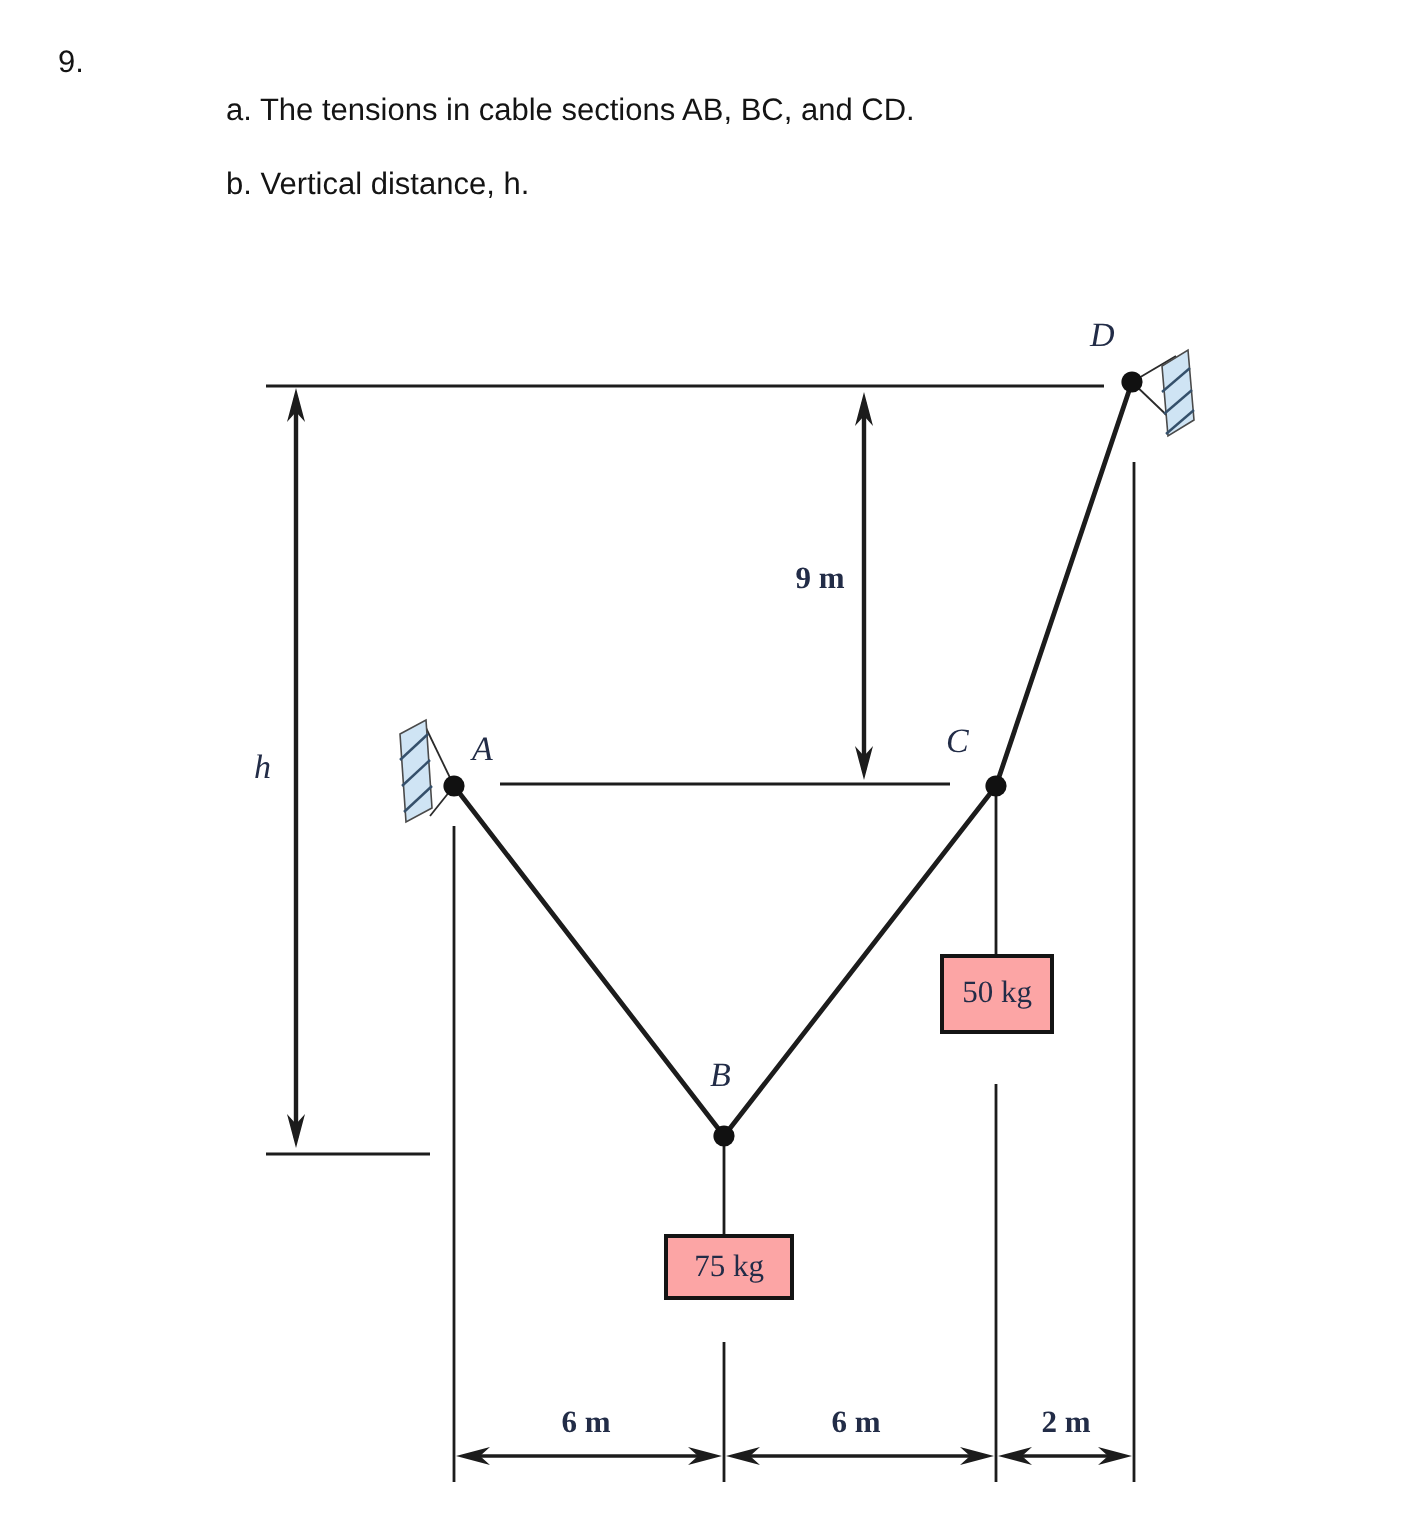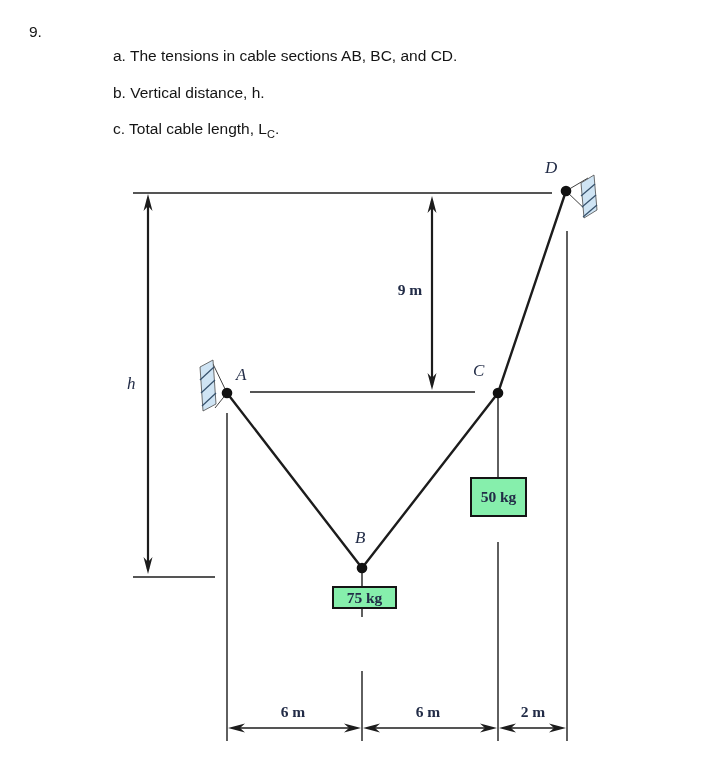--- a/index.html
+++ b/index.html
@@ -37,47 +37,45 @@
     font-size: 15.5px;
     color: #222c47;
     white-space: nowrap;
     transform: translateX(-50%);
     font-weight: bold;
   }
   .wbox {
     position: absolute;
     box-sizing: border-box;
     border: 2px solid #141414;
-    background: #86efac;
+    background: #fca5a5;
     display: flex;
     align-items: center;
     justify-content: center;
     font-family: "Liberation Serif", serif;
     font-size: 15.5px;
     color: #222c47;
-    font-weight: bold;
   }
   .thin { stroke: #1c1c1c; stroke-width: 1.4; fill: none; }
   .mid  { stroke: #1c1c1c; stroke-width: 2.2; fill: none; }
   .dim  { stroke: #1c1c1c; stroke-width: 1.7; fill: none; }
   .cable{ stroke: #1c1c1c; stroke-width: 2.4; fill: none; stroke-linecap: round; }
   .head { fill: #1c1c1c; stroke: none; }
   .pin  { fill: #111111; stroke: none; }
   .hatch{ stroke: #35506b; stroke-width: 1.2; fill: none; }
   .bracket{ stroke: #2a2a2a; stroke-width: 0.9; fill: none; }
 </style>
 </head>
 <body>
 
 <div class="page">
 
   <div class="ptext" style="left:29px; top:23px">9.</div>
   <div class="ptext" style="left:113px; top:84px">b. Vertical distance, h.</div>
   <div class="ptext" style="left:113px; top:47px">a. The tensions in cable sections AB, BC, and CD.</div>
-  <div class="ptext" style="left:113px; top:120px"><span>c. Total cable length, L</span><sub>C</sub><span>.</span></div>
 
   <svg class="fig-svg" width="707" height="766" viewBox="0 0 707 766">
 
     <line class="thin" x1="133" y1="193" x2="552" y2="193"></line>
     <line class="thin" x1="133" y1="577" x2="215" y2="577"></line>
     <line class="thin" x1="250" y1="392" x2="475" y2="392"></line>
 
     <g>
       <line class="mid" x1="148" y1="199" x2="148" y2="569"></line>
       <polygon class="head" points="148,194 143.5,211 148,206 152.5,211"></polygon>
@@ -146,20 +144,20 @@
   <div class="flabel" style="left:236px; top:365px">A</div>
   <div class="flabel" style="left:355px; top:528px">B</div>
   <div class="flabel" style="left:473px; top:361px">C</div>
   <div class="flabel" style="left:545px; top:158px">D</div>
 
   <div class="fdim" style="left:410px; top:281px">9 m</div>
   <div class="fdim" style="left:293px; top:703px">6 m</div>
   <div class="fdim" style="left:428px; top:703px">6 m</div>
   <div class="fdim" style="left:533px; top:703px">2 m</div>
 
-  <div class="wbox" style="left:332px; top:586px; width:65px; height:23px">
+  <div class="wbox" style="left:332px; top:617px; width:65px; height:33px">
     <span>75 kg</span>
   </div>
   <div class="wbox" style="left:470px; top:477px; width:57px; height:40px">
     <span>50 kg</span>
   </div>
 
 </div>
 
 </body></html>

